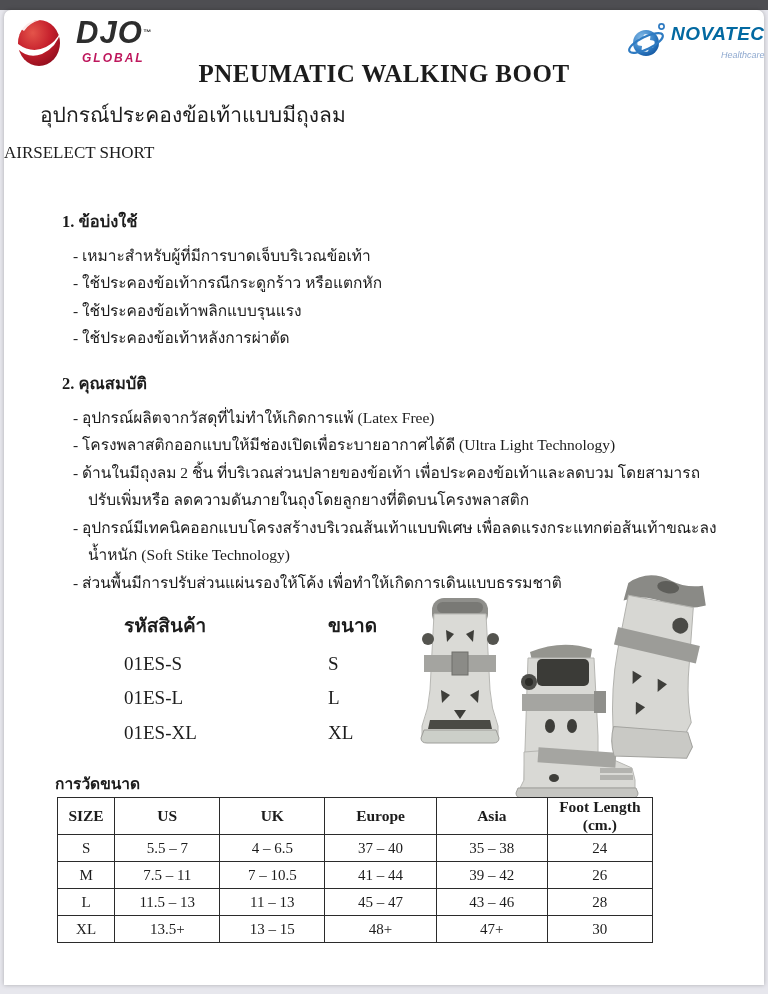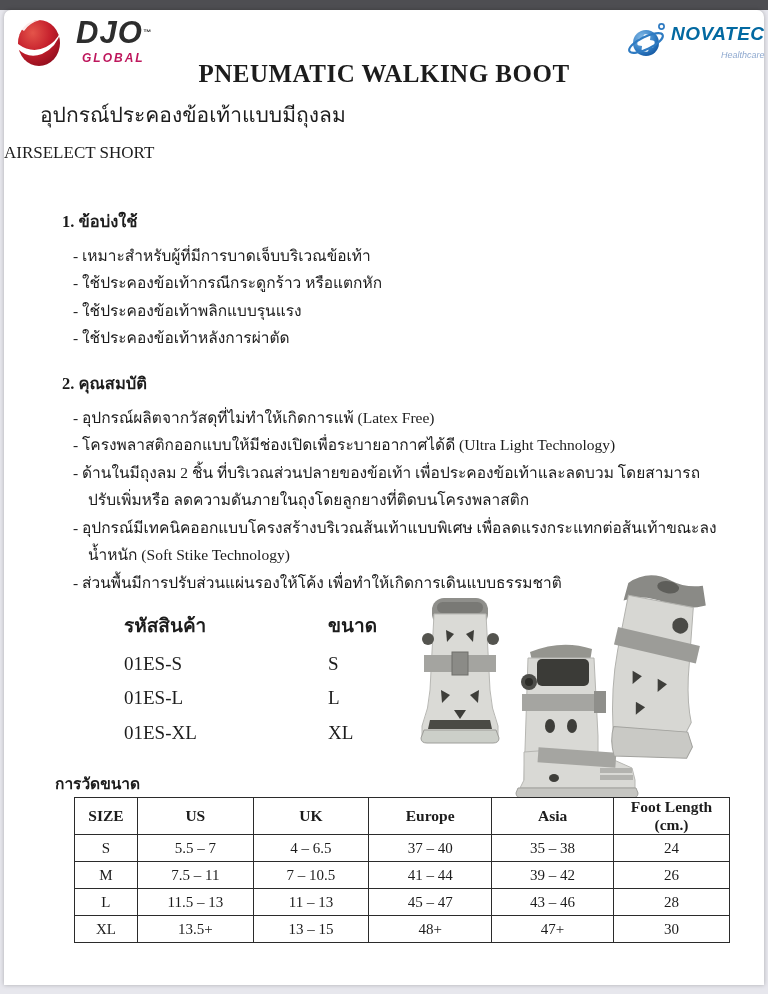--- a/index.html
+++ b/index.html
@@ -51,21 +51,21 @@
 
   
   .boots { position:absolute; left:398px; top:548px; width:320px; height:240px; }
   .boot { position:absolute; }
   .boot-front { left:14px; top:36px; }
   .boot-side  { left:100px; top:82px; }
   .boot-rear  { left:196px; top:14px; transform:rotate(9deg); }
 
   
   .chart-caption { position:absolute; left:51px; top:761px; font-size:15.5px; font-weight:bold; }
-  .size-table { position:absolute; left:70px; top:787px; width:656px; border-collapse:collapse; font-size:15px; }
+  .size-table { position:absolute; left:53px; top:787px; width:596px; border-collapse:collapse; font-size:15px; }
   .size-table th, .size-table td { border:1.5px solid #2b2b2b; text-align:center; padding:0; }
   .size-table th { height:37px; font-size:15.5px; }
   .size-table td { height:27px; font-weight:normal; }
   .col-size { width:9.6%; } .col-us { width:17.7%; } .col-uk { width:17.6%; }
   .col-eu { width:18.8%; } .col-asia { width:18.6%; } .col-foot { width:17.7%; }
 </style>
 </head>
 <body>
 
 <div class="topbar"></div>

